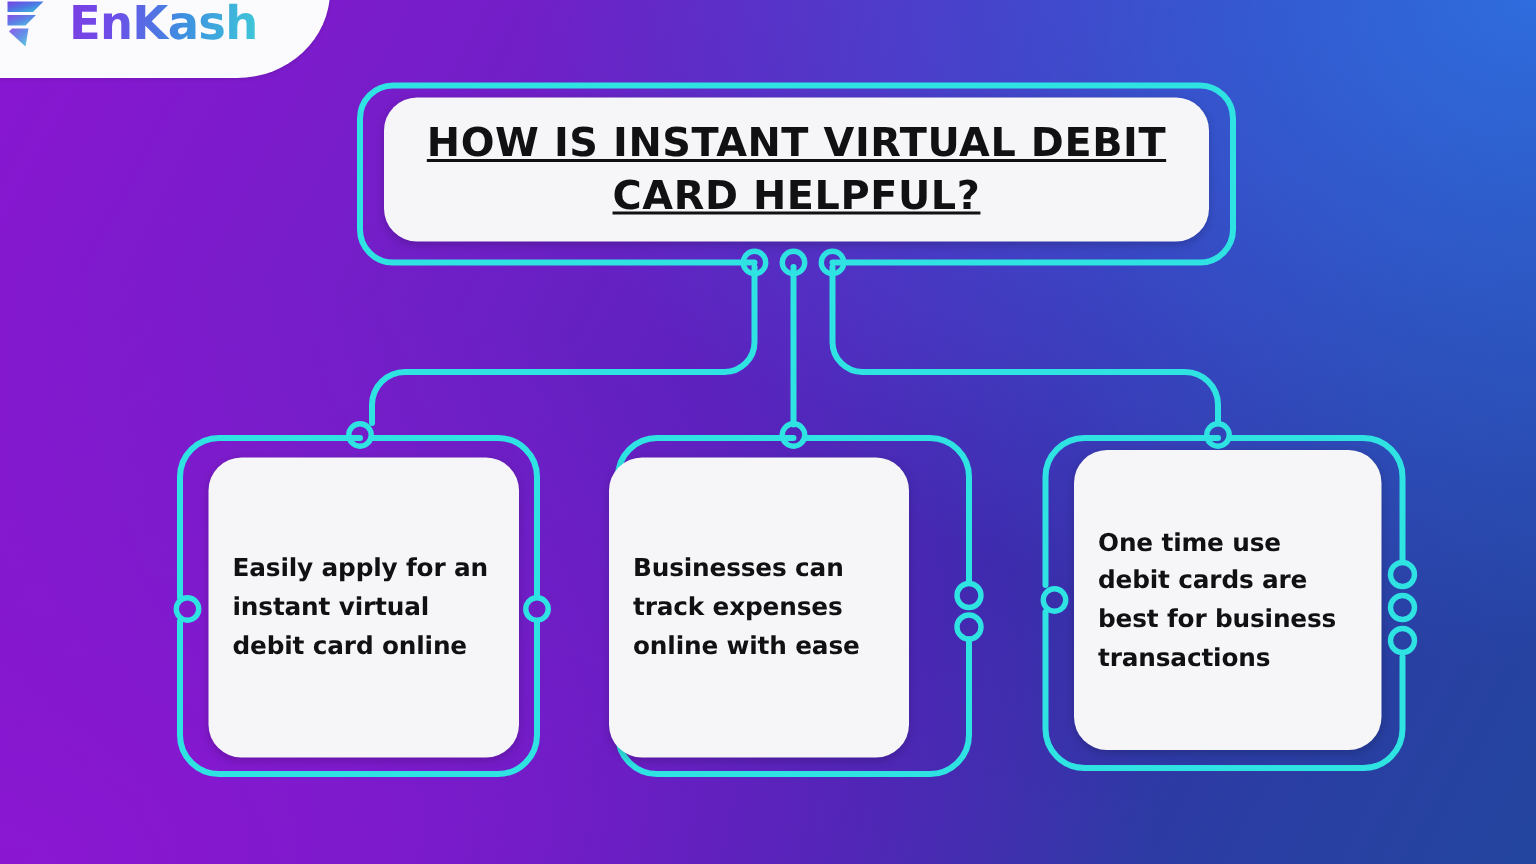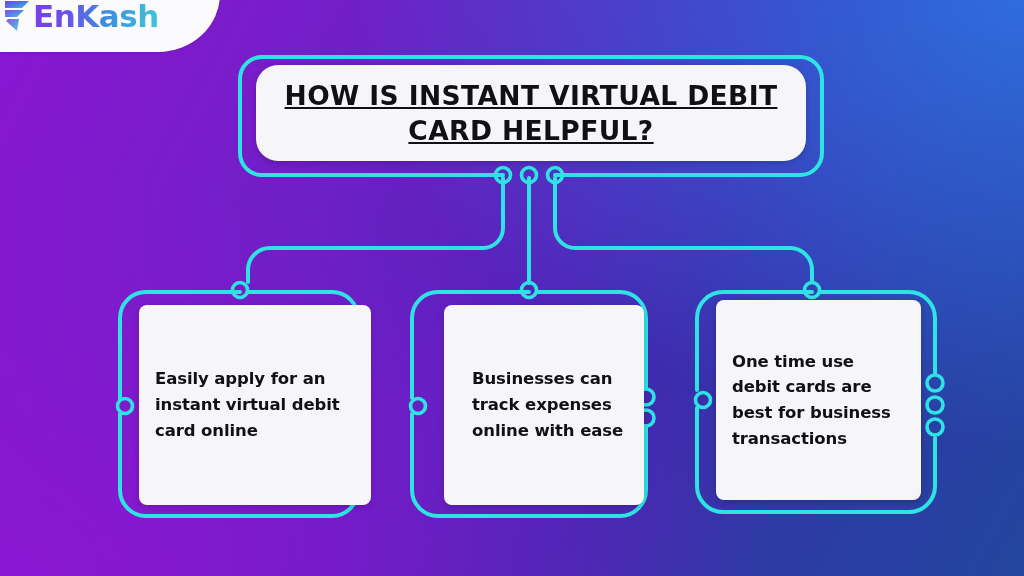--- a/index.html
+++ b/index.html
@@ -41,21 +41,21 @@
     top: 5px;
     display: flex;
     align-items: center;
     height: 42px;
   }
   #logo-mark { width: 30px; height: 34px; display: block; }
   #logo-text {
     font-size: 31px;
     font-weight: 700;
     letter-spacing: -0.5px;
-    margin-left: 1px;
+    margin-left: 14px;
     line-height: 1;
     background: linear-gradient(95deg, #7b3fe4 0%, #6b4fe8 25%, #3e8fe0 60%, #3fc8d8 100%);
     -webkit-background-clip: text;
     background-clip: text;
     color: transparent;
     font-family: "DejaVu Sans", sans-serif;
   }
   
   #wires {
     position: absolute;
@@ -87,39 +87,39 @@
     line-height: 1.33;
     letter-spacing: 0.4px;
     padding: 0 18px;
     text-transform: uppercase;
     text-decoration: underline;
   }
   
   .card {
     position: absolute;
     background: #f6f6f8;
-    border-radius: 8px;
+    border-radius: 22px;
     box-shadow: 0 2px 6px rgba(0,0,0,0.18);
     display: flex;
     align-items: center;
     box-sizing: border-box;
   }
   .card-text {
     font-family: "DejaVu Sans", sans-serif;
     font-size: 16.5px;
     font-weight: 700;
     color: #111114;
     line-height: 1.56;
     letter-spacing: -0.1px;
     padding: 0 16px;
     width: 100%;
     box-sizing: border-box;
   }
-  #card-1 { left: 139px; top: 305px; width: 232px; height: 200px; }
-  #card-2 { left: 444px; top: 305px; width: 200px; height: 200px; padding-left: 12px; }
+  #card-1 { left: 139px; top: 305px; width: 207px; height: 200px; }
+  #card-2 { left: 406px; top: 305px; width: 200px; height: 200px; }
   #card-3 { left: 716px; top: 300px; width: 205px; height: 200px; }
 </style>
 </head>
 <body>
 
 <div id="stage">
 
   <div id="bg"></div>
 
   <svg id="wires" viewBox="0 0 1024 576">

